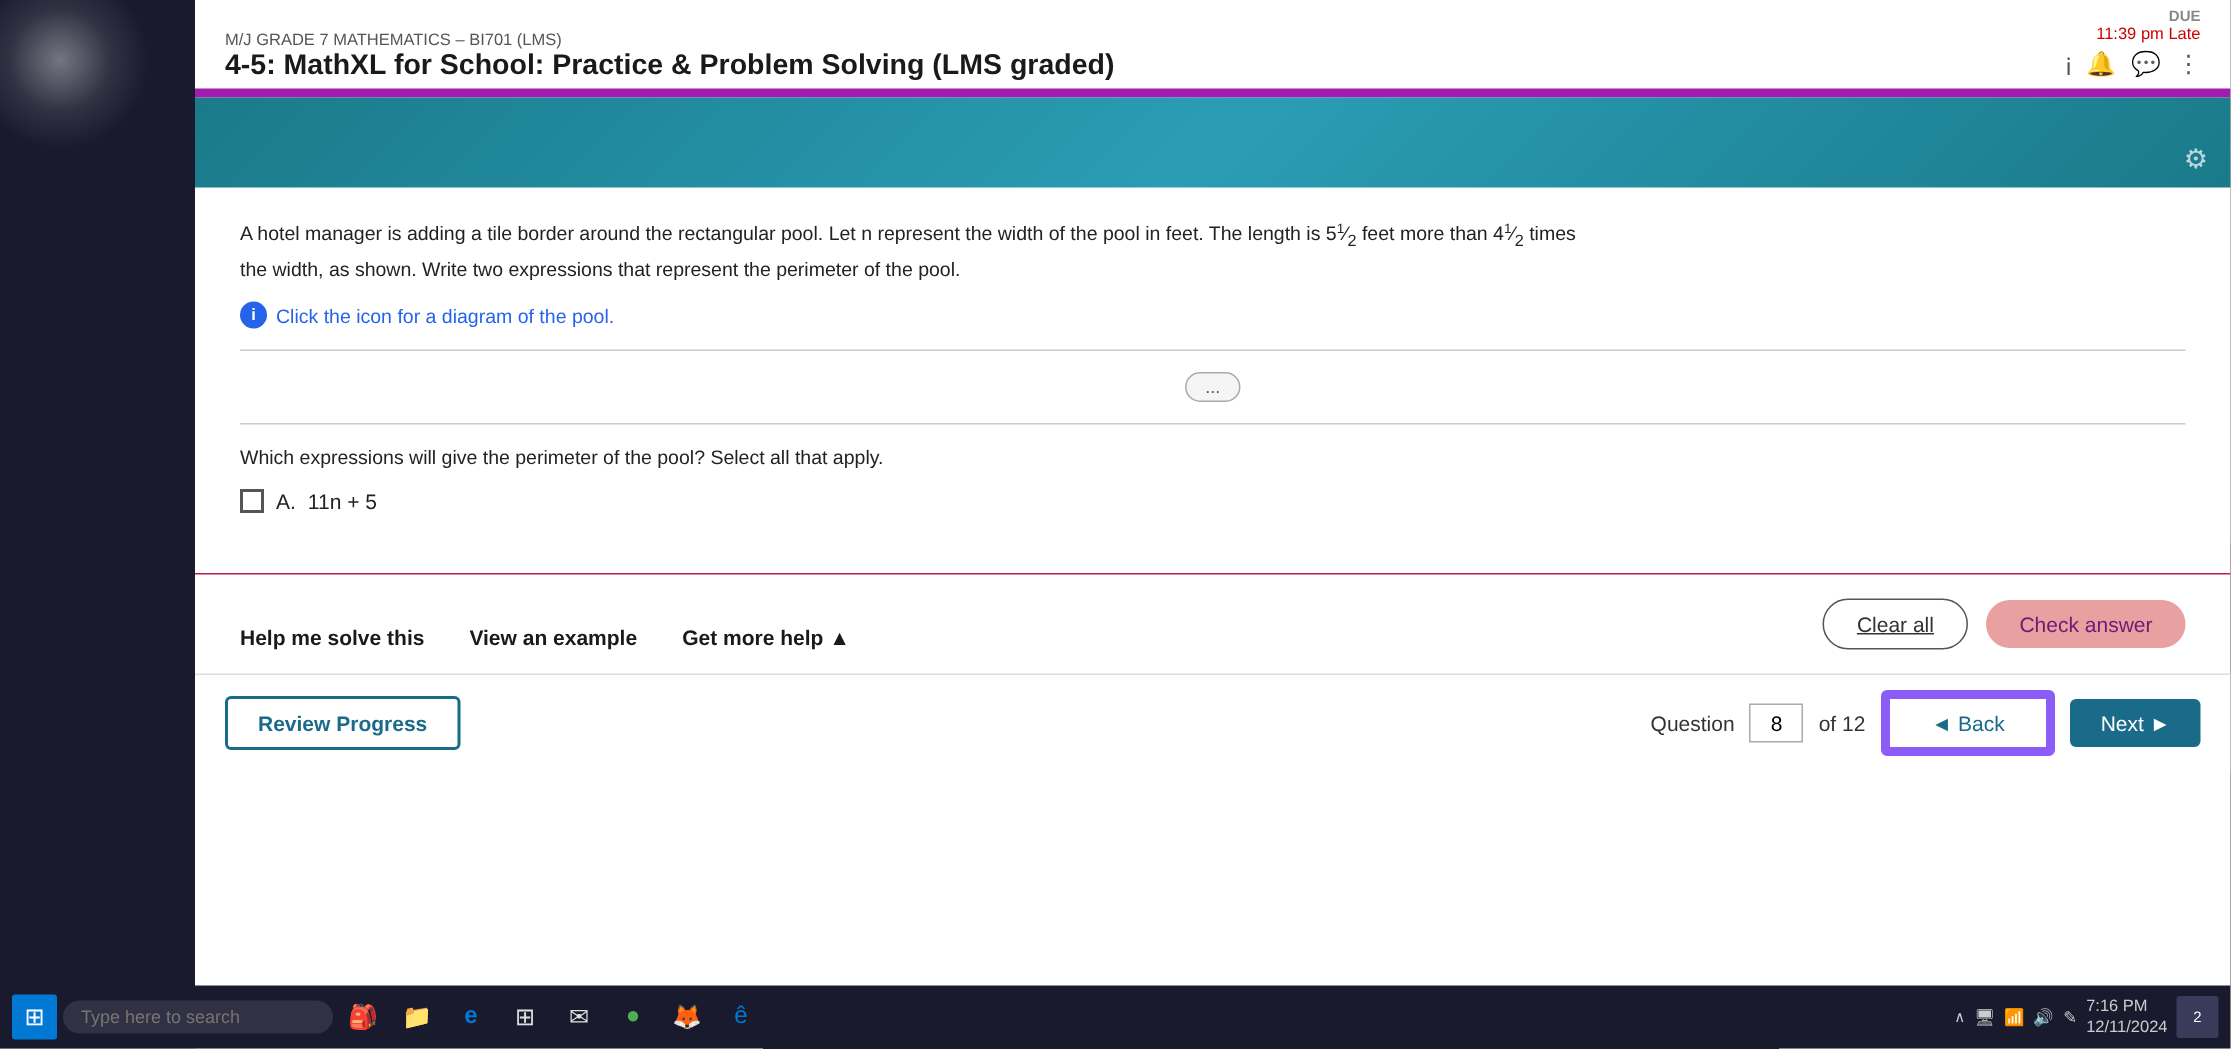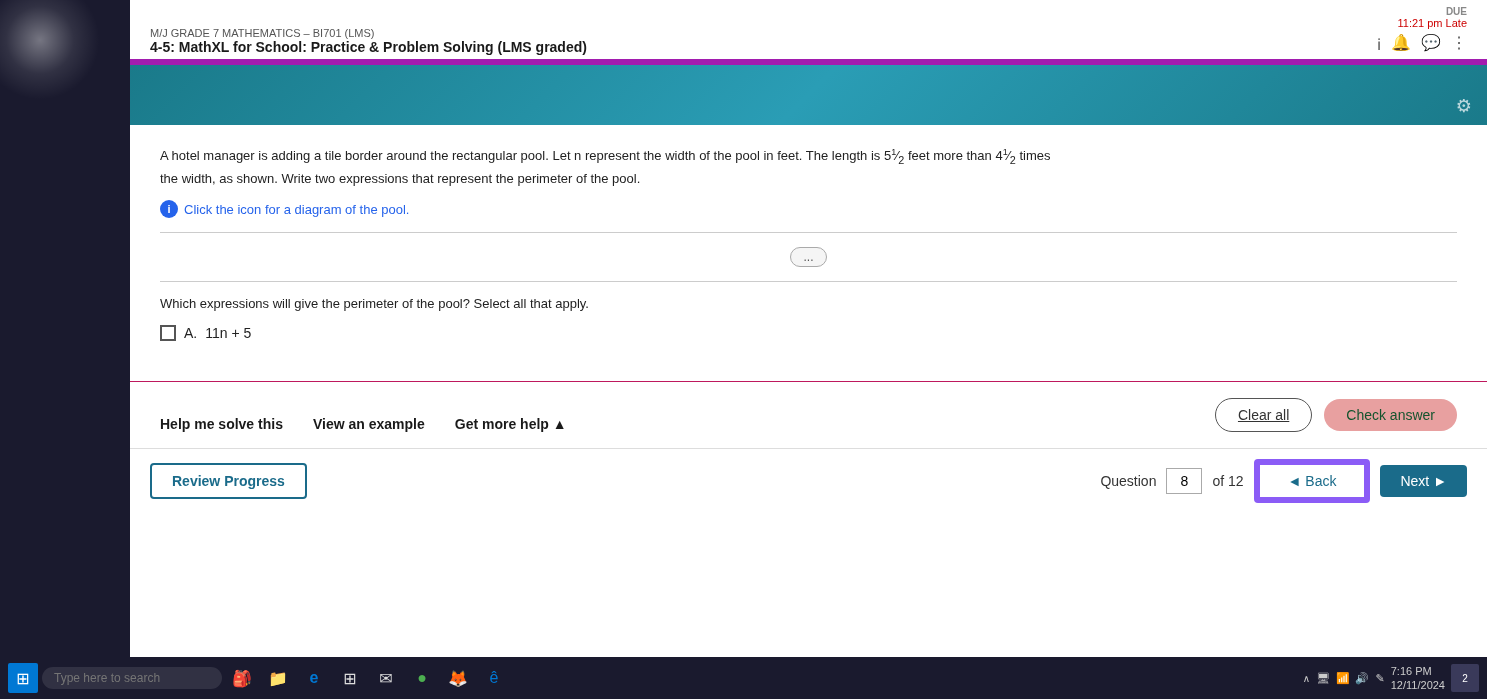--- a/index.html
+++ b/index.html
@@ -35,21 +35,21 @@
       display: flex;
       flex-direction: column;
     }
 
     .breadcrumb-text {
       font-size: 11px;
       color: #555;
     }
 
     .page-title {
-      font-size: 14px;
+      font-size: 19px;
       font-weight: bold;
       color: #1a1a1a;
     }
 
     .header-right {
       display: flex;
       flex-direction: column;
       align-items: flex-end;
     }
 
@@ -220,21 +220,21 @@
       cursor: pointer;
       text-decoration: underline;
     }
 
     .check-answer-btn {
       background: #e8a0a0;
       border: none;
       border-radius: 20px;
       padding: 8px 22px;
       font-size: 14px;
-      color: #14532d;
+      color: #701a75;
       cursor: pointer;
     }
 
     
     .bottom-nav {
       display: flex;
       align-items: center;
       padding: 10px 20px;
       border-top: 1px solid #ddd;
       background: #fff;
@@ -413,21 +413,21 @@
 
 <div class="main-container">
 
   <div class="header">
     <div class="header-left">
       <span class="breadcrumb-text">M/J GRADE 7 MATHEMATICS – BI701 (LMS)</span>
       <span class="page-title">4-5: MathXL for School: Practice &amp; Problem Solving (LMS graded)</span>
     </div>
     <div class="header-right">
       <span class="due-label">DUE</span>
-      <span class="due-time">11:21 pm  Late</span>
+      <span class="due-time">11:39 pm  Late</span>
       <div class="header-icons">
         <span class="header-icon">ℹ</span>
         <span class="header-icon">🔔</span>
         <span class="header-icon">💬</span>
         <span class="header-icon">⋮</span>
       </div>
     </div>
   </div>
 
   <div class="teal-banner">

